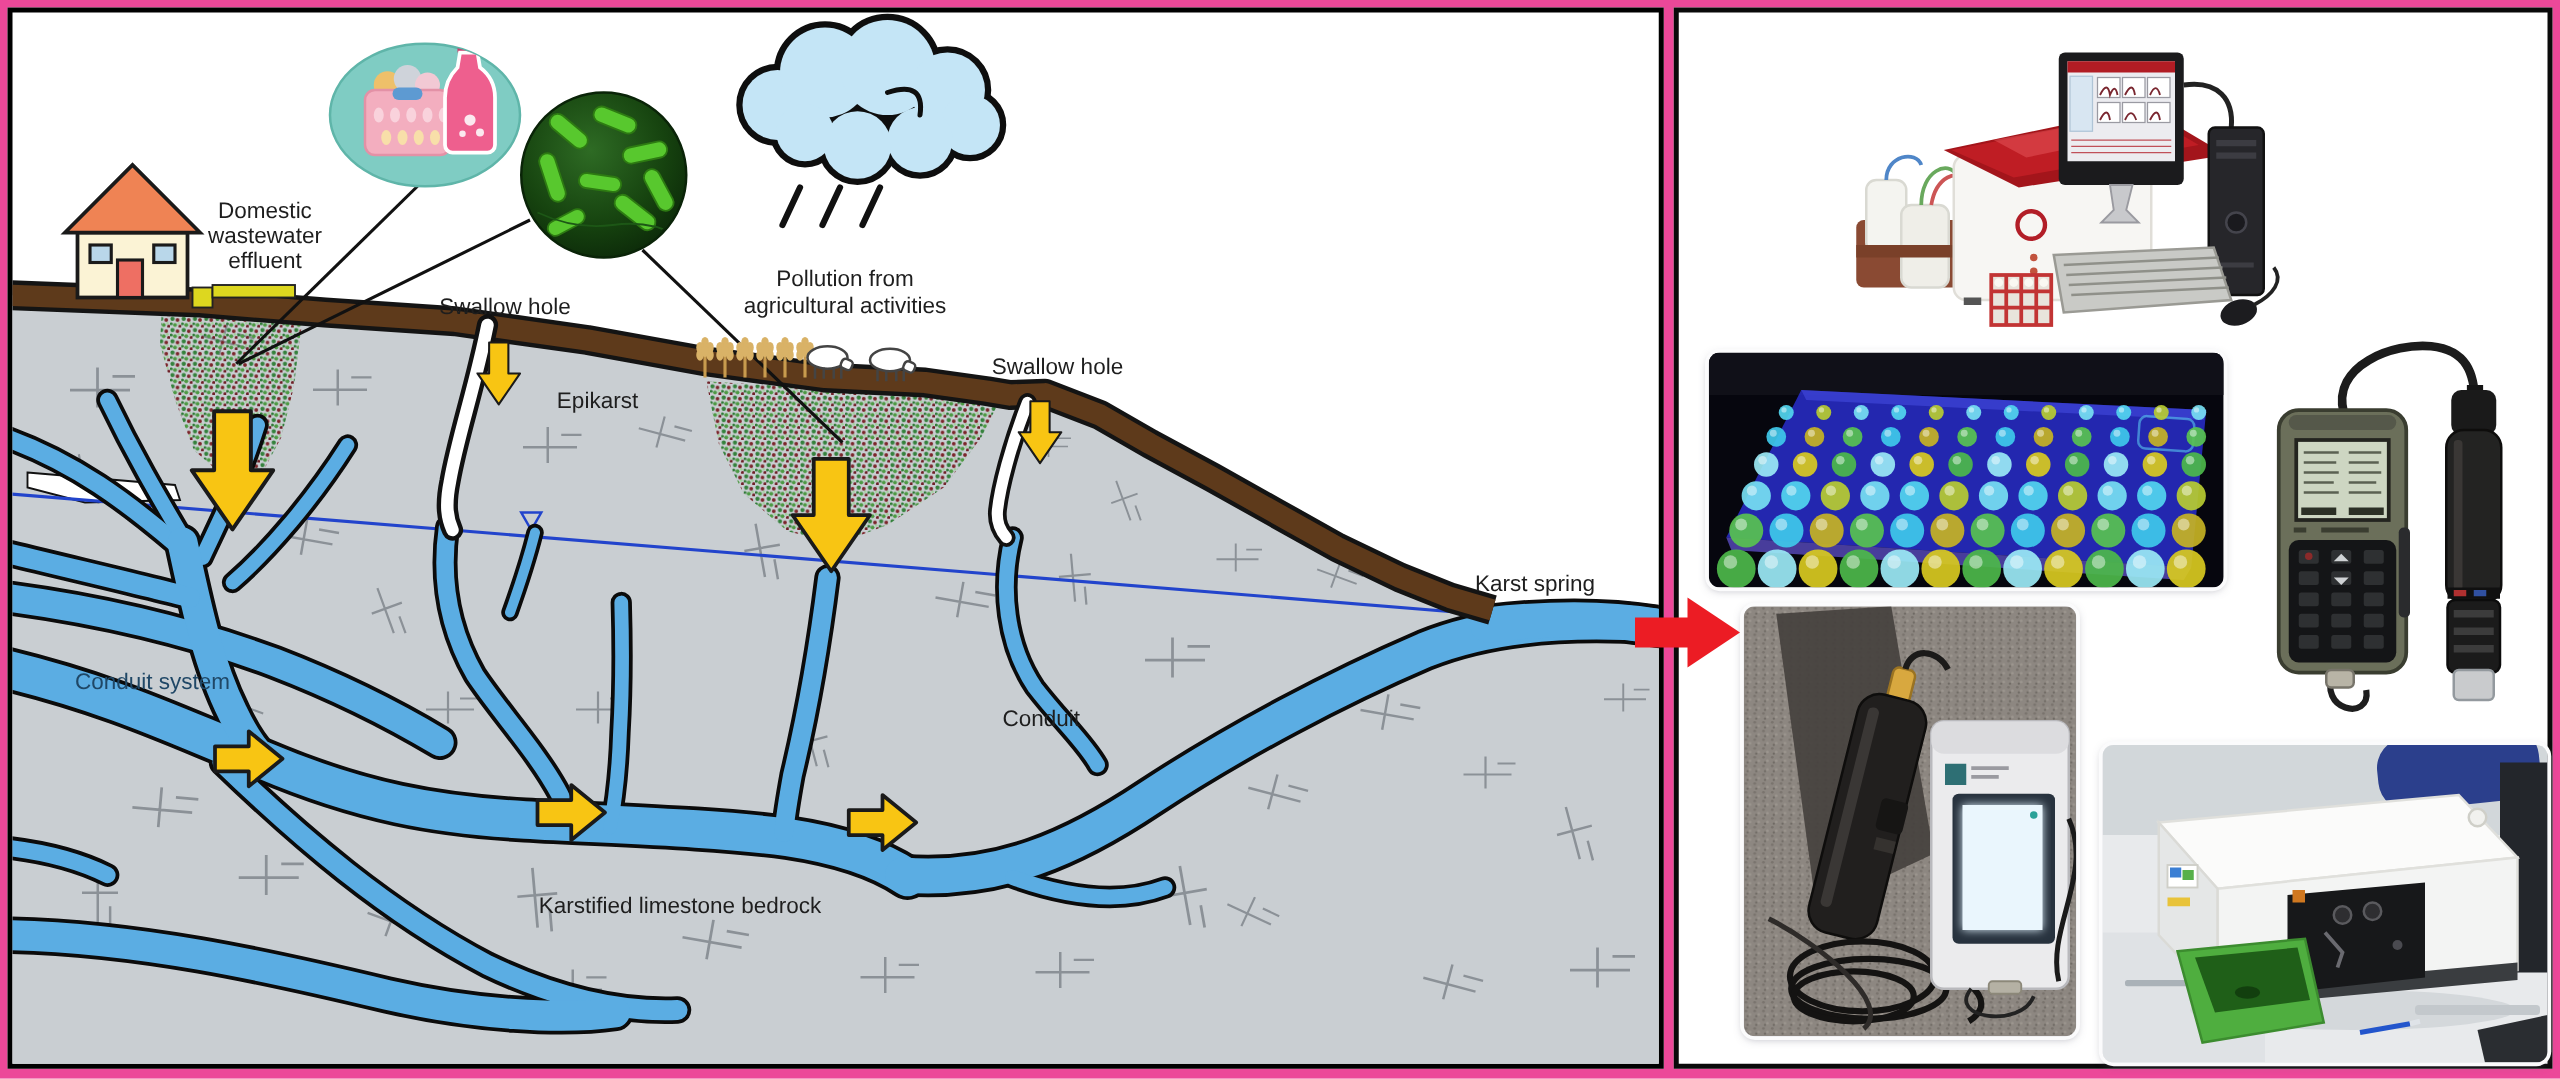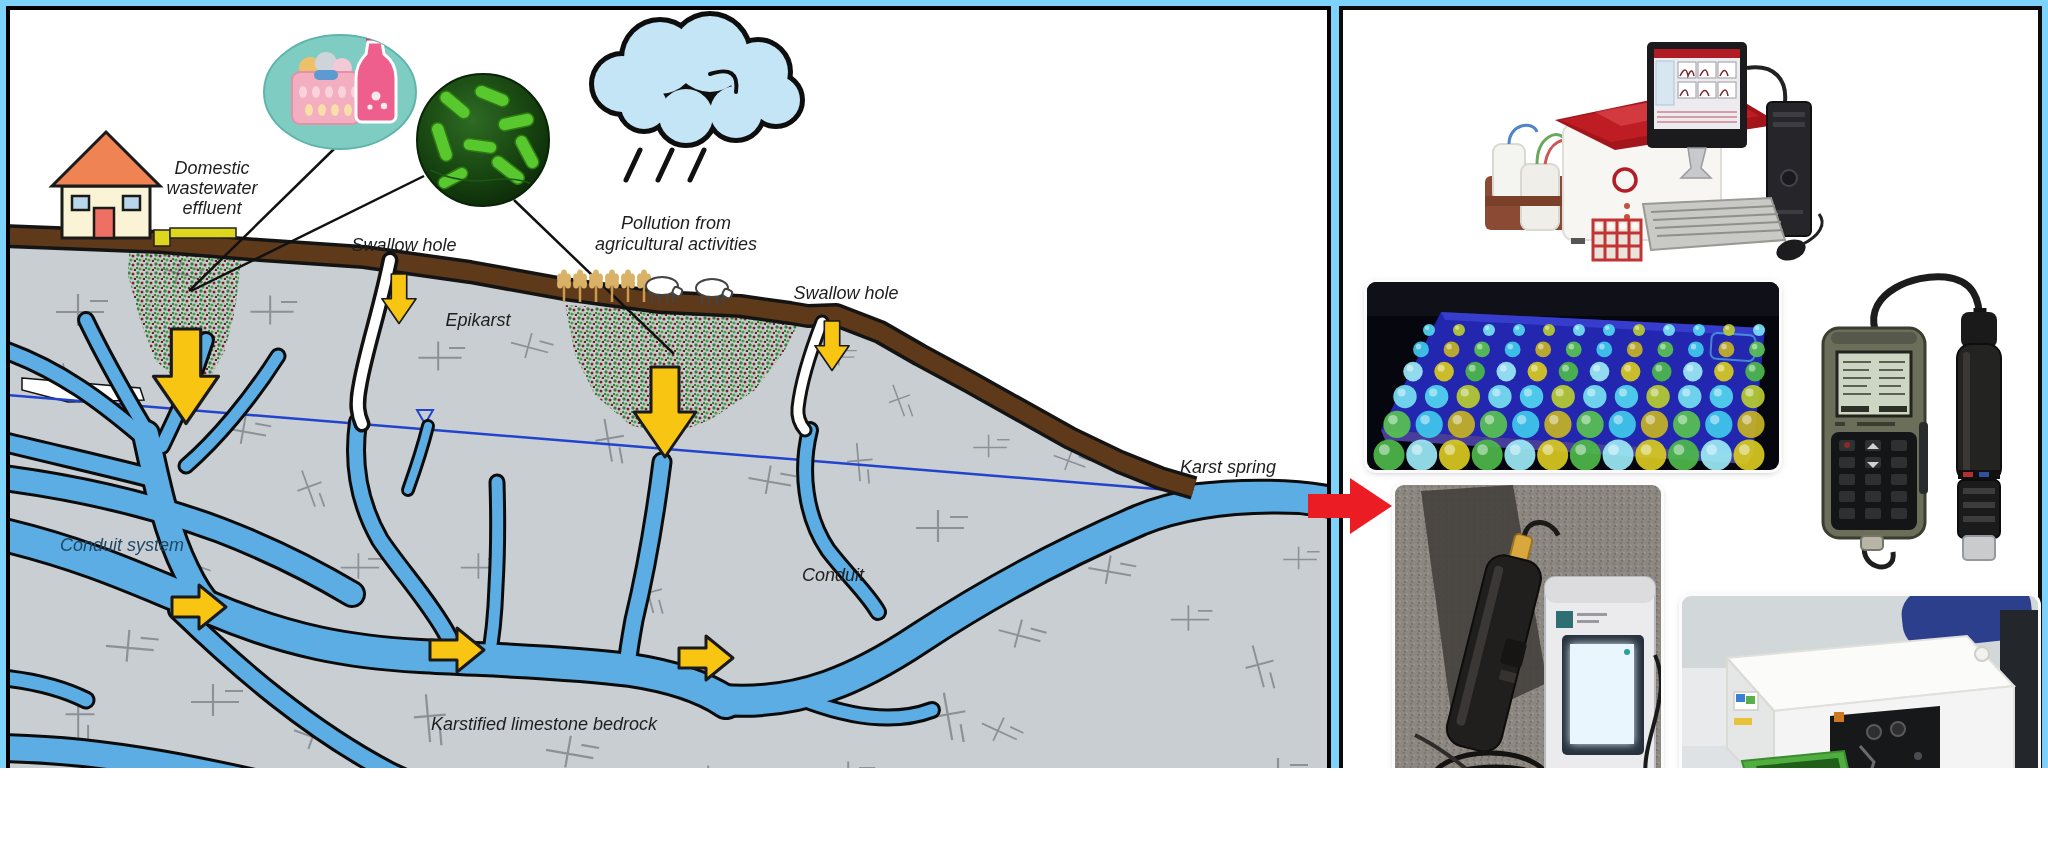--- a/index.html
+++ b/index.html
@@ -1,17 +1,17 @@
 <!DOCTYPE html>
 <html><head>
 <meta charset="utf-8">
 <style>
   html,body{margin:0;padding:0;background:#fff;}
-  #root{position:relative;width:2048px;height:768px;background:#7dd3fc;overflow:hidden;
-        font-family:"Liberation Sans",sans-serif;font-style:italic;}
+  #root{position:relative;width:2048px;height:863px;background:#ec4899;overflow:hidden;
+        font-family:"Liberation Sans",sans-serif;}
   .panel{position:absolute;background:#fff;border:4px solid #000;box-sizing:border-box;}
   #left-panel{left:6px;top:6px;width:1325px;height:849px;}
   #right-panel{left:1339px;top:6px;width:703px;height:849px;border-color:#0a0a0a;}
   .photo{position:absolute;}
   .vig{border-radius:9px;box-shadow:0 0 0 3px #fbfbfc, 0 2px 7px rgba(100,100,120,.5);overflow:hidden;}
   .lbl{font-size:18px;fill:#1e1e1e;text-anchor:middle;font-family:"Liberation Sans",sans-serif;}
   .lbl-navy{fill:#1f4766;}
   #bridge{position:absolute;left:1296px;top:468px;z-index:6;}
   svg{display:block;}
 </style>

